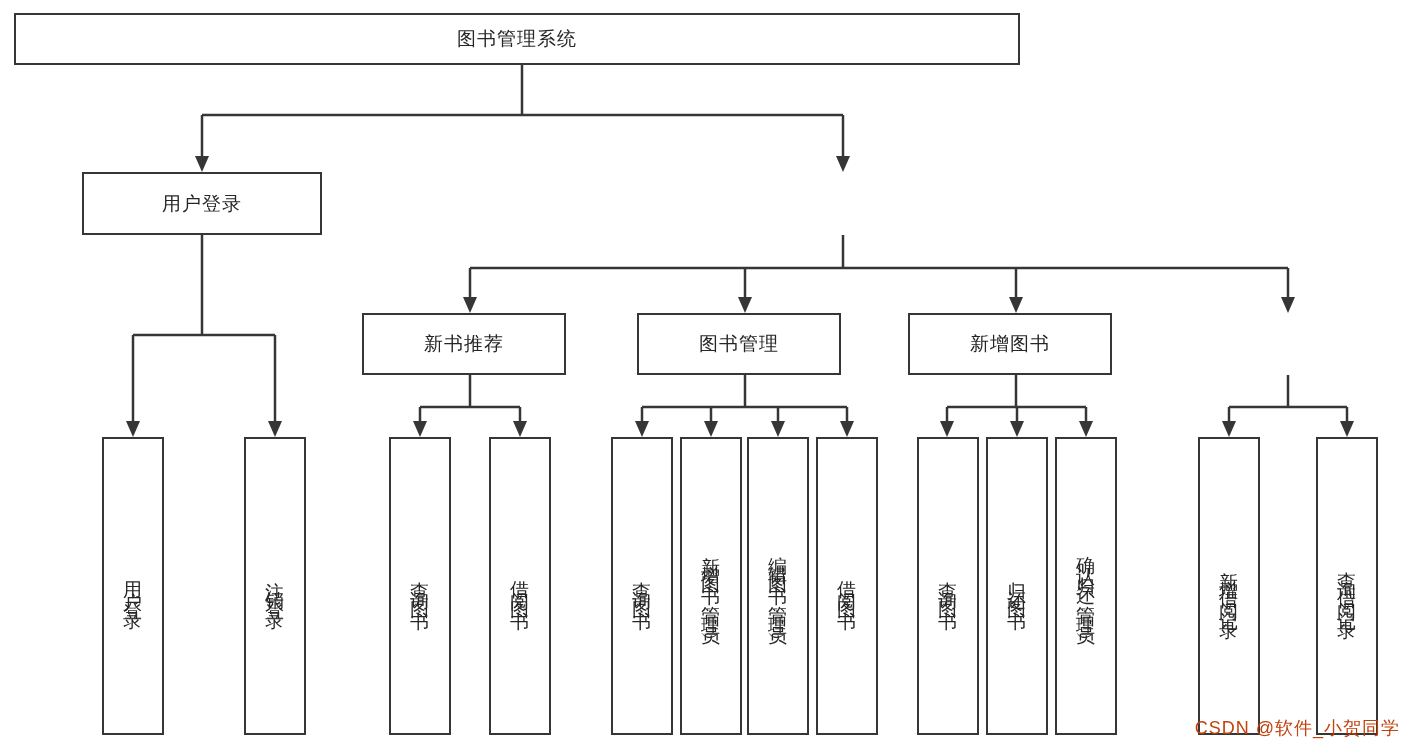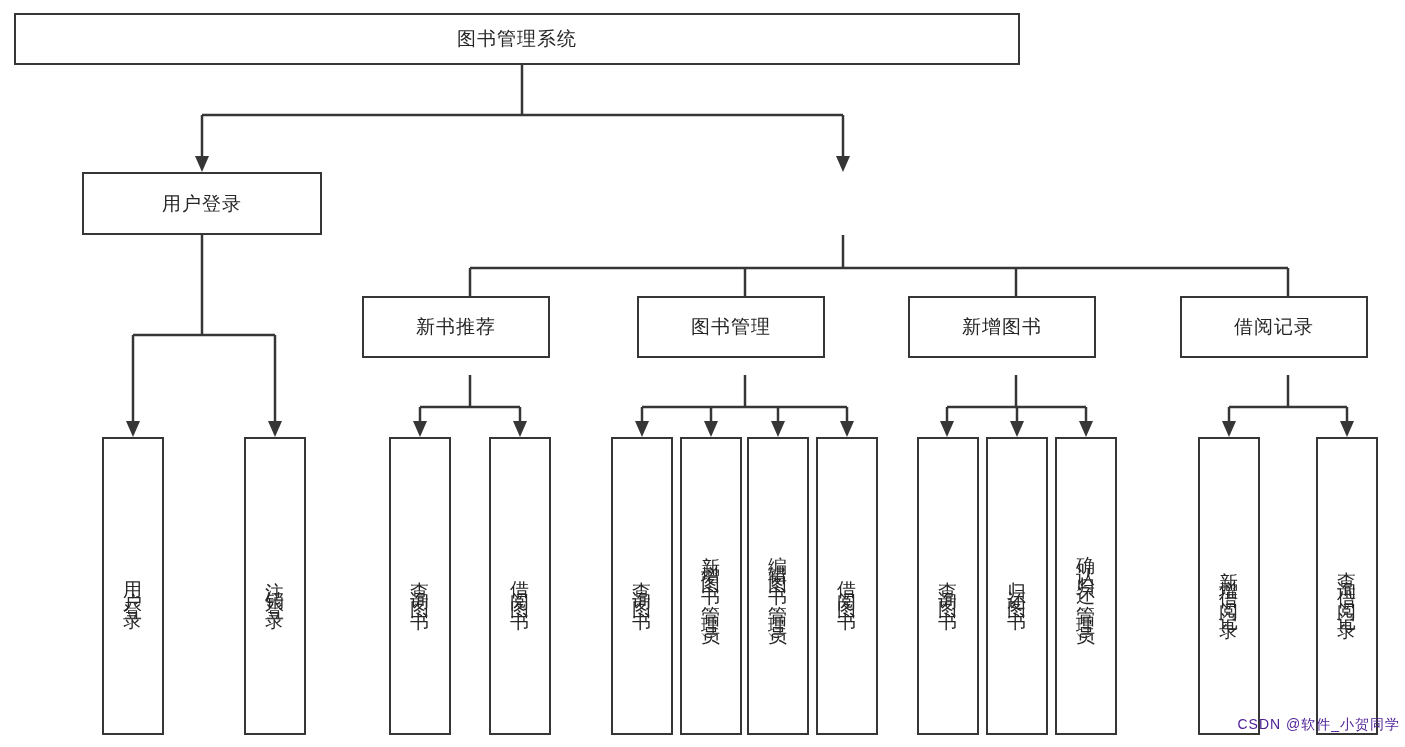--- a/index.html
+++ b/index.html
@@ -28,37 +28,37 @@
     justify-content: center;
     z-index: 2;
   }
   .h-box {
     font-size: 19px;
     letter-spacing: 1px;
     white-space: nowrap;
   }
   .root-box   { left: 14px;  top: 13px;  width: 1006px; height: 52px; }
   .lvl2-box   { top: 172px; width: 240px; height: 63px; }
-  .lvl3-box   { top: 296px; width: 188px; height: 62px; }
+  .lvl3-box   { top: 313px; width: 204px; height: 62px; }
   .leaf {
     top: 437px;
     width: 62px;
     height: 298px;
     writing-mode: vertical-rl;
     text-orientation: mixed;
     font-size: 19px;
     letter-spacing: 10px;
     line-height: 1;
   }
   .watermark {
     position: absolute;
     right: 5px;
     top: 716px;
-    font-size: 14px;
-    color: #4c1d95;
+    font-size: 18px;
+    color: #c2410c;
     letter-spacing: 1px;
     white-space: nowrap;
     z-index: 5;
   }
   svg line { stroke: #363636; stroke-width: 2.5; }
   svg polygon { fill: #363636; stroke: none; }
 </style>
 </head>
 <body>
 
@@ -140,21 +140,20 @@
     </g>
   </svg>
 
   <div class="box h-box root-box">图书管理系统</div>
 
   <div class="box h-box lvl2-box" style="left:82px">用户登录</div>
 
   <div class="box h-box lvl3-box" style="left:362px">新书推荐</div>
   <div class="box h-box lvl3-box" style="left:637px">图书管理</div>
   <div class="box h-box lvl3-box" style="left:908px">新增图书</div>
-  <div class="box h-box lvl3-box" style="left:1180px">借阅记录</div>
 
   <div class="box leaf" style="left:102px">用户登录</div>
   <div class="box leaf" style="left:244px">注销登录</div>
 
   <div class="box leaf" style="left:389px">查询图书</div>
   <div class="box leaf" style="left:489px">借阅图书</div>
 
   <div class="box leaf" style="left:611px">查询图书</div>
   <div class="box leaf" style="left:680px">新增图书（管理员）</div>
   <div class="box leaf" style="left:747px">编辑图书（管理员）</div>

